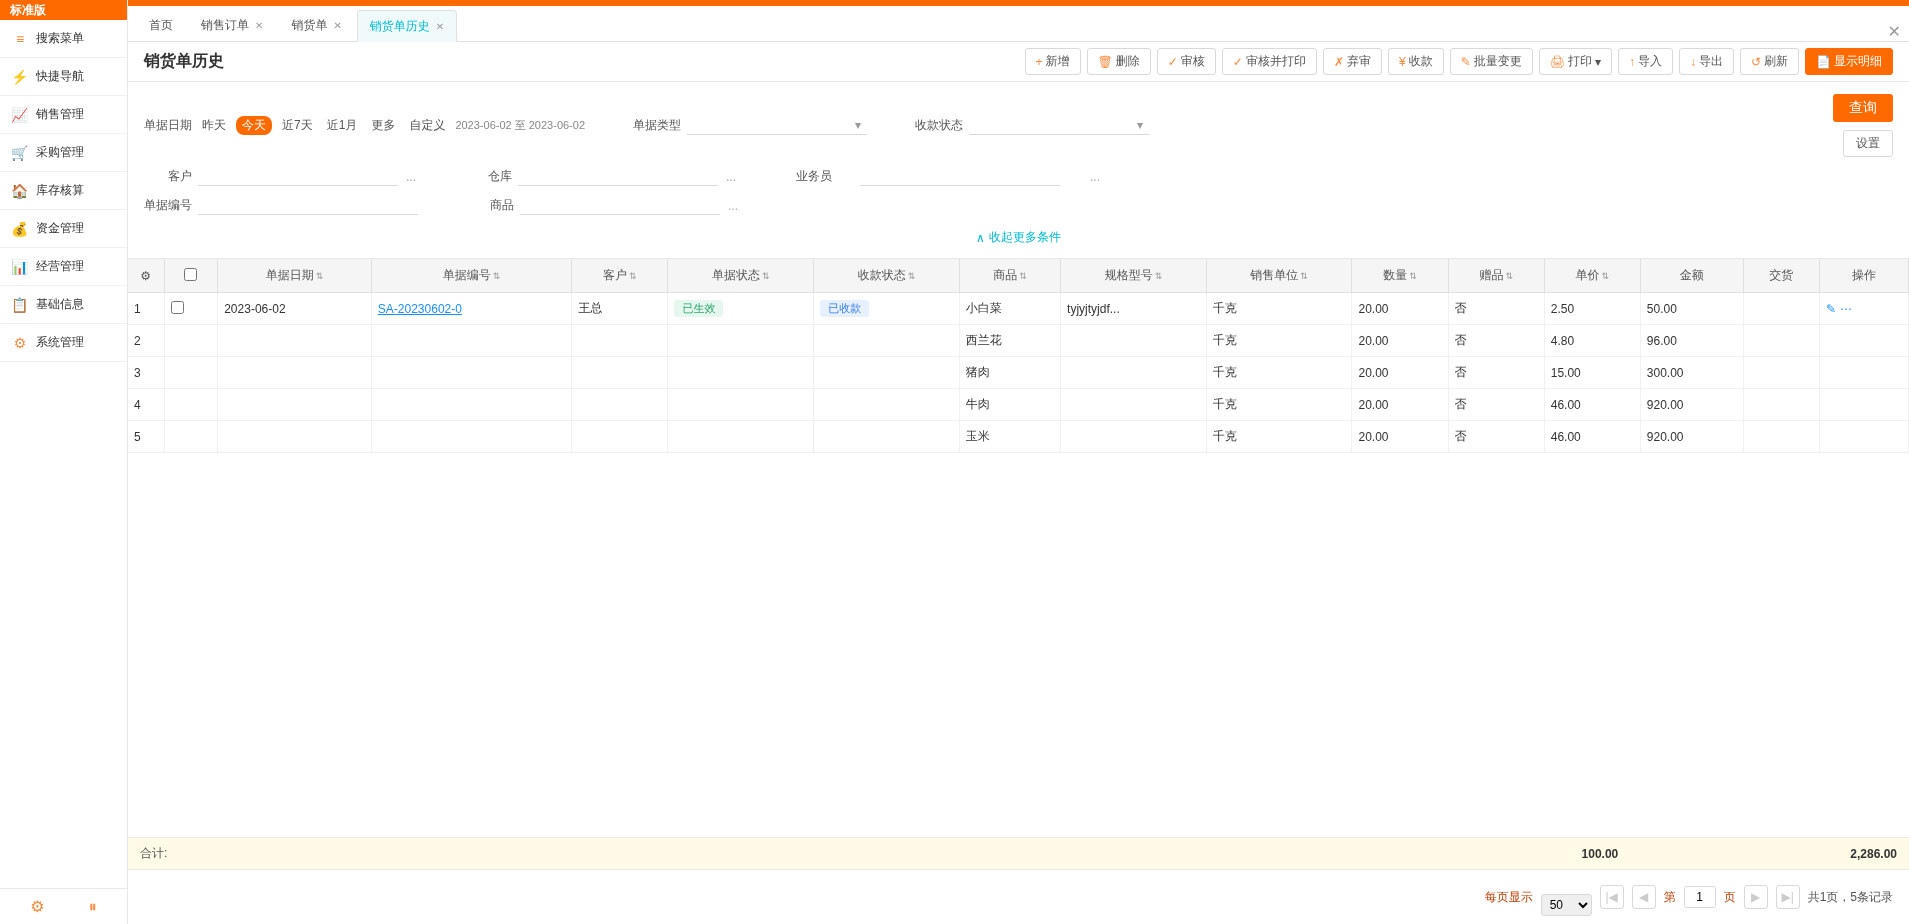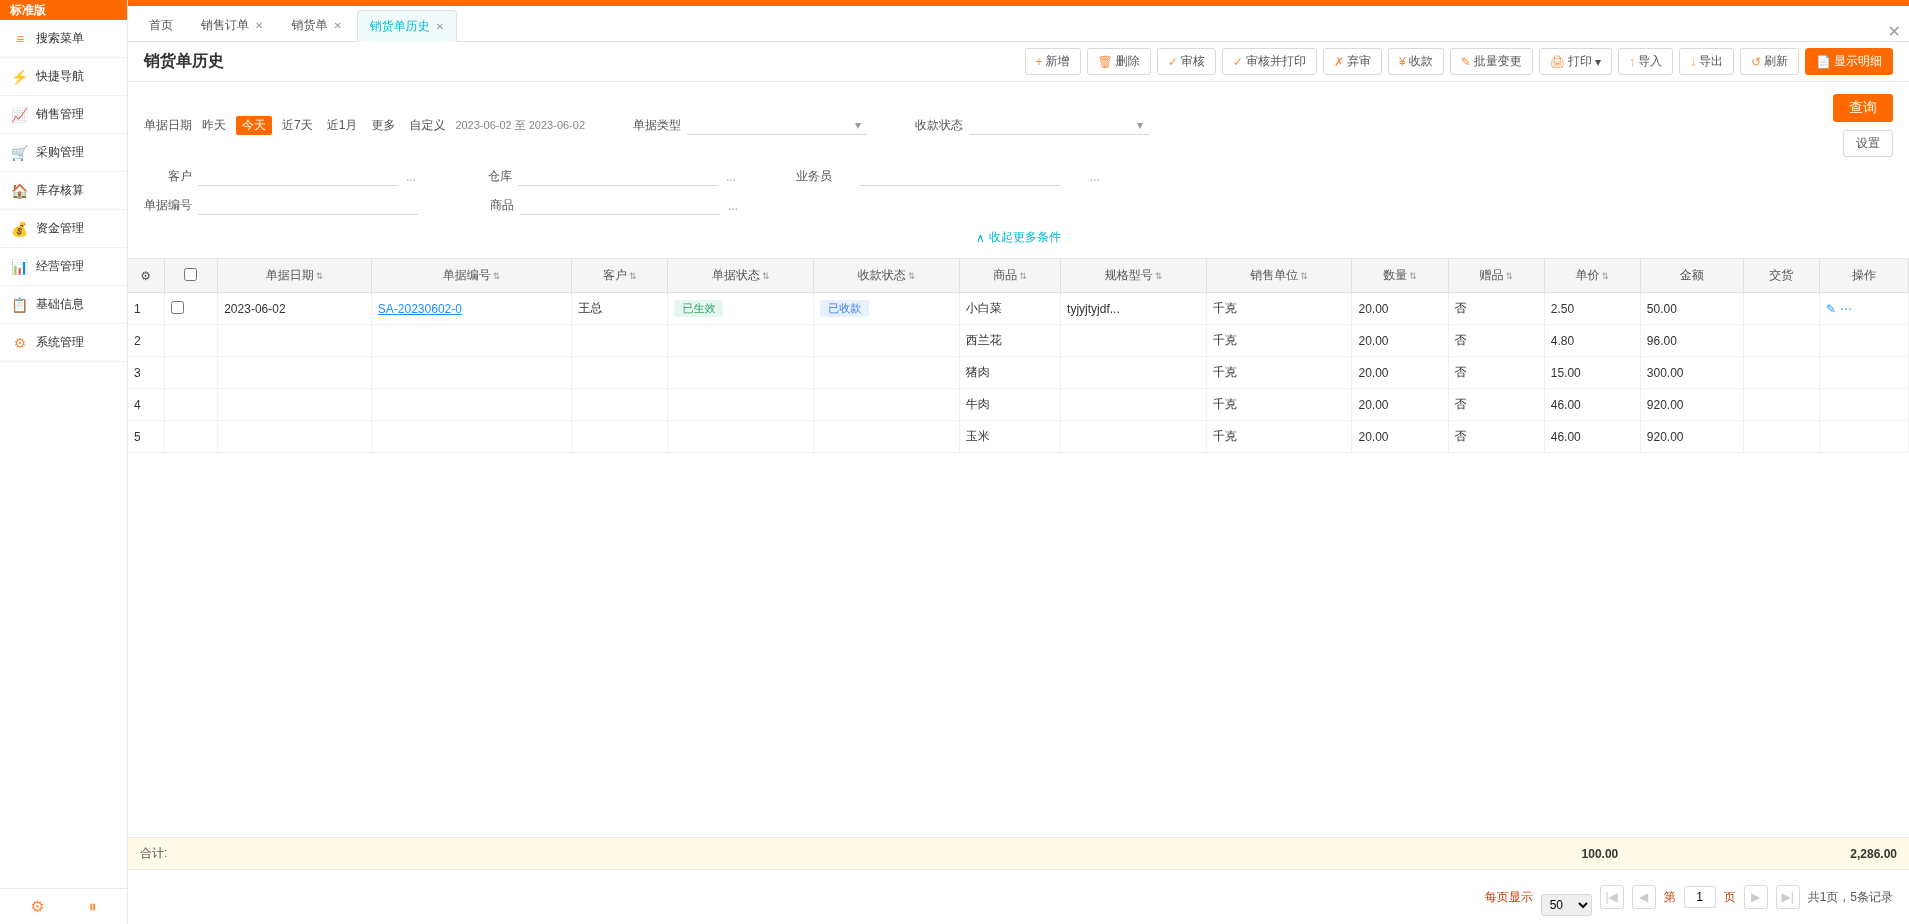--- a/index.html
+++ b/index.html
@@ -149,21 +149,21 @@
       outline: none;
       width: 180px;
       appearance: none;
       background: transparent;
       color: #333;
     }
     .filter-select-wrap { position: relative; display: inline-block; }
     .filter-select-wrap::after { content: "▾"; position: absolute; right: 6px; top: 2px; color: #999; pointer-events: none; }
     .date-shortcuts { display: flex; gap: 6px; align-items: center; }
     .date-shortcut { color: #555; cursor: pointer; padding: 1px 4px; }
-    .date-shortcut.active { background: #ff6a00; color: #fff; border-radius: 2px; padding: 1px 6px; }
+    .date-shortcut.active { background: #ff6a00; color: #fff; border-radius: 8px; padding: 1px 6px; }
     .date-range { color: #888; font-size: 11px; }
     .ellipsis-btn { color: #aaa; cursor: pointer; margin-left: 2px; }
     .collapse-btn {
       display: flex;
       align-items: center;
       justify-content: center;
       gap: 4px;
       color: #00bcd4;
       cursor: pointer;
       padding: 4px 0;

